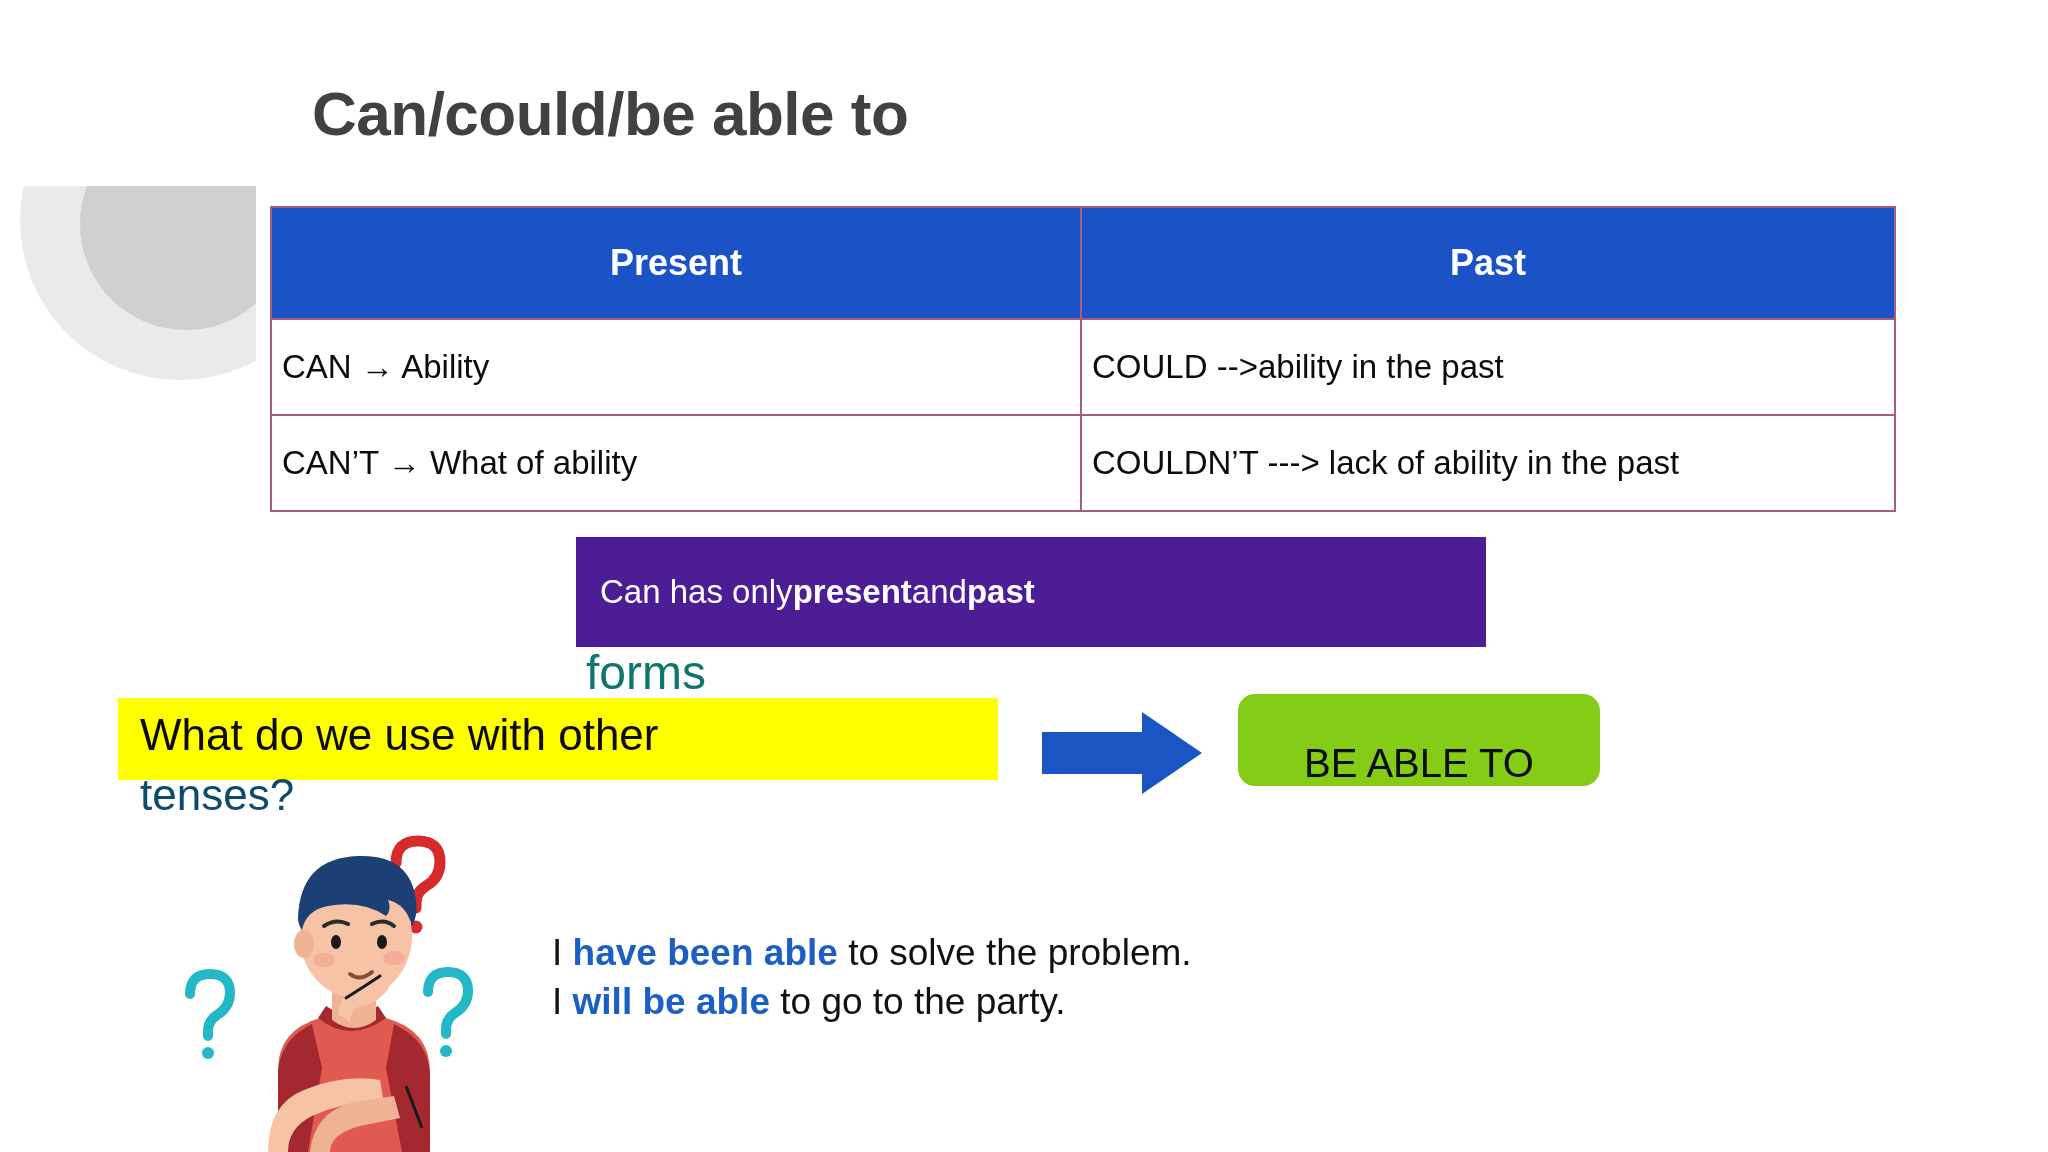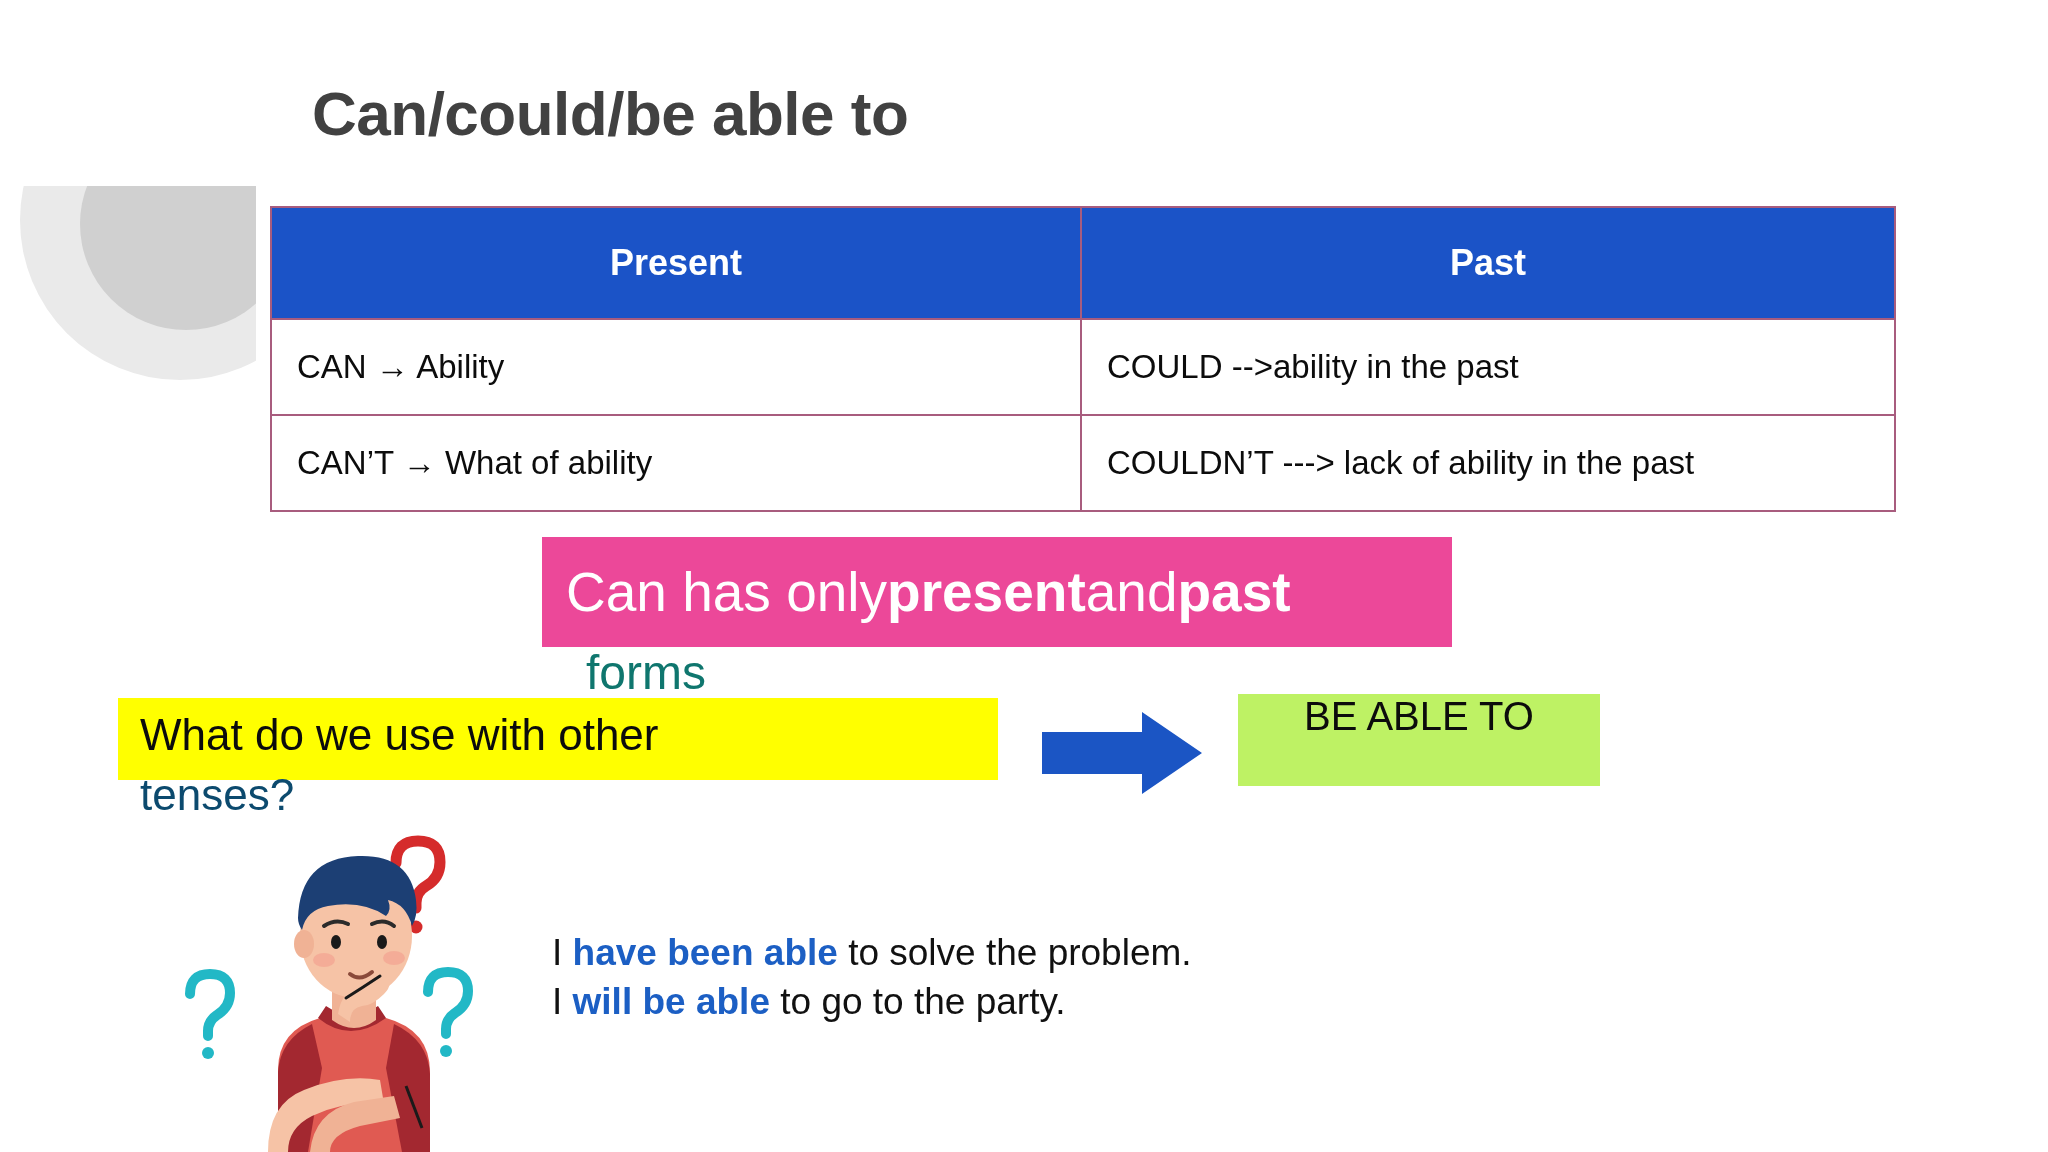--- a/index.html
+++ b/index.html
@@ -50,33 +50,33 @@
     background:#1b53c7;
     color:#ffffff;
     font-size:36px;font-weight:bold;
     height:110px;
     text-align:center;
   }
   .tbl tbody td{
     height:94px;
     font-size:33px;
     color:#0c0c0c;
-    padding-left:25px;
+    padding-left:10px;
     text-align:left;
     font-weight:normal;
   }
   .col-present{width:808px;}
   .col-past{width:812px;}
 
   
   .banner{
-    position:absolute;left:542px;top:537px;width:910px;height:110px;
-    background:#ec4899;
+    position:absolute;left:576px;top:537px;width:910px;height:110px;
+    background:#4c1d95;
     color:#ffffff;
-    font-size:55px;
+    font-size:33px;
     display:flex;align-items:center;
     padding-left:24px;
     box-sizing:border-box;
   }
   .banner b{font-weight:bold;}
 
   
   .forms-ghost{
     position:absolute;left:586px;top:645px;
     font-size:48px;color:#0f766e;
@@ -98,23 +98,23 @@
   }
 
   
   .arrow{
     position:absolute;left:1042px;top:712px;width:160px;height:82px;
   }
 
   
   .teal-box{
     position:absolute;left:1238px;top:694px;width:362px;height:92px;
-    background:#bef264;
-    display:flex;align-items:flex-start;justify-content:center;
-    font-size:40px;color:#0c0c0c;
+    background:#84cc16;
+    display:flex;align-items:flex-end;justify-content:center;
+    font-size:40px;color:#0c0c0c;border-radius:17px;
   }
 
   
   .illus{
     position:absolute;left:160px;top:800px;width:360px;height:352px;
   }
 
   
   .examples{
     position:absolute;left:552px;top:928px;

